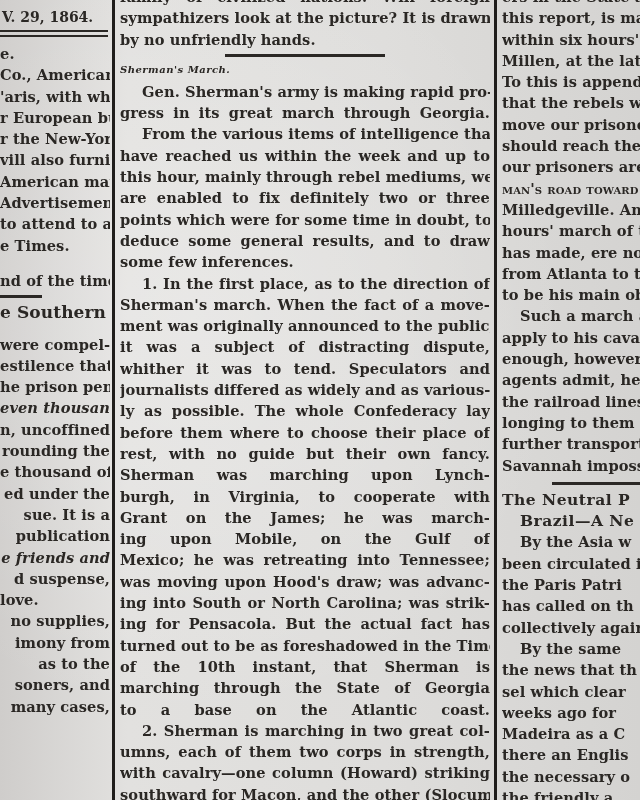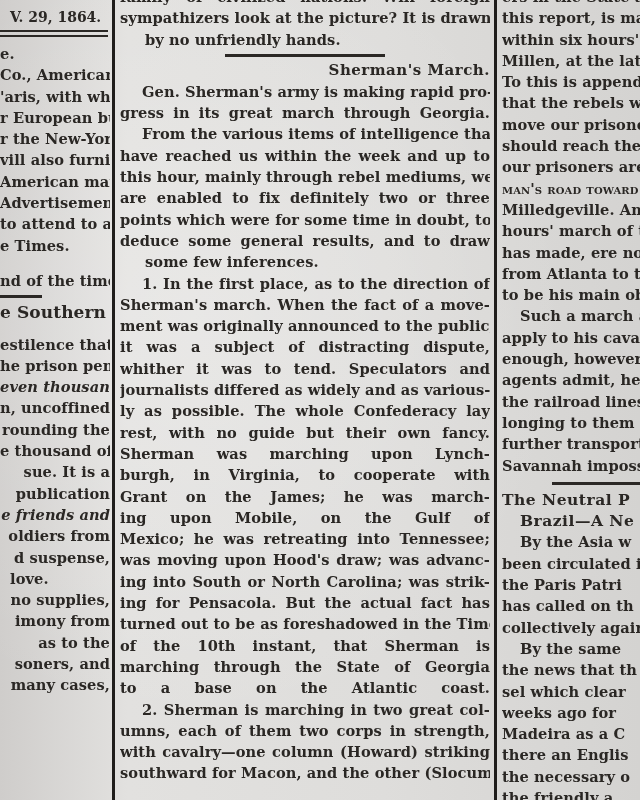--- a/index.html
+++ b/index.html
@@ -20,33 +20,33 @@
   .col-mid { left: 120px; width: 370px; }
   .col-right { left: 502px; width: 160px; }
   .rule-v { position: absolute; top: 0; bottom: 0; width: 3px; background: #1f1d1b; }
   .rule-v.r1 { left: 112px; }
   .rule-v.r2 { left: 494px; }
   .line {
     white-space: nowrap; font-weight: bold; font-size: 14.6px;
     line-height: 21.3px; height: 21.3px; letter-spacing: 0.1px;
   }
   .col-mid .line { text-align: justify; text-align-last: justify; }
-  .col-mid .line.last { text-align-last: left; margin-left: 25px; }
+  .col-mid .line.last { text-align-last: left; }
   .col-mid .line.indent { padding-left: 22px; }
   .col-right .line.indent { padding-left: 18px; }
   .headline {
-    text-align: right; font-weight: bold; font-size: 15px;
-    line-height: 22px; letter-spacing: 0.5px;
+    text-align: left; font-weight: bold; font-size: 10px;
+    line-height: 22px; letter-spacing: 0.5px; font-style: italic;
   }
   .hrule { height: 3px; background: #2b2825; margin: 4px auto 2px; }
   .sc { font-variant: small-caps; }
   .it { font-style: italic; }
   .col-left .line { text-align: right; }
   .col-left .line.l { text-align: left; }
-  .top-date { font-size: 14px; font-weight: bold; padding-left: 10px; height: 26px; line-height: 34px; }
+  .top-date { font-size: 14px; font-weight: bold; padding-left: 2px; height: 26px; line-height: 34px; }
   .double-rule { border-top: 2px solid #2b2825; border-bottom: 2px solid #2b2825; height: 3px; margin: 4px 0 6px 0; width: 108px;}
   .short-rule { height: 3px; background: #2b2825; width: 42px; margin: 4px 0; }
   .right-rule { height: 3px; background: #2b2825; width: 90px; margin: 6px 0 4px 50px; }
 </style>
 </head>
 <body>
 
 <div class="paper">
 
   <div class="col col-left">
@@ -60,32 +60,33 @@
     <div class="line">vill also furnish</div>
     <div class="line">American mails.</div>
     <div class="line">Advertisements</div>
     <div class="line">to attend to all</div>
     <div class="line l">e Times.</div>
     <div style="height:14px"></div>
     <div class="line l">nd of the time</div>
     <div class="short-rule"></div>
     <div class="line l" style="font-size:17px">e Southern</div>
     <div style="height:10px"></div>
+    <div class="line">were compel-</div>
     <div class="line">estilence that</div>
     <div class="line">he prison pen</div>
     <div class="line it">even thousand</div>
     <div class="line">n, uncoffined,</div>
     <div class="line">rounding the</div>
     <div class="line">e thousand of</div>
+    <div class="line">ed under the</div>
     <div class="line">sue. It is a</div>
     <div class="line">publication</div>
     <div class="line it">e friends and</div>
-    <div class="line">oldiers from</div>
     <div class="line">d suspense,</div>
-    <div class="line l" style="padding-left:10px">love.</div>
+    <div class="line l" style="padding-left:0">love.</div>
     <div class="line">no supplies,</div>
     <div class="line">imony from</div>
     <div class="line">as to the</div>
     <div class="line">soners, and</div>
     <div class="line">many cases,</div>
   </div>
 
   <div class="rule-v r1"></div>
 
   <div class="col col-mid">
@@ -111,20 +112,21 @@
       <div class="line last">some few inferences.</div>
     </div>
     <div>
       <div class="line indent">1. In the first place, as to the direction of</div>
       <div class="line">Sherman's march. When the fact of a move-</div>
       <div class="line">ment was originally announced to the public,</div>
       <div class="line">it was a subject of distracting dispute,</div>
       <div class="line">whither it was to tend. Speculators and</div>
       <div class="line">journalists differed as widely and as various-</div>
       <div class="line">ly as possible. The whole Confederacy lay</div>
+      <div class="line">before them where to choose their place of</div>
       <div class="line">rest, with no guide but their own fancy.</div>
       <div class="line">Sherman was marching upon Lynch-</div>
       <div class="line">burgh, in Virginia, to cooperate with</div>
       <div class="line">Grant on the James; he was march-</div>
       <div class="line">ing upon Mobile, on the Gulf of</div>
       <div class="line">Mexico; he was retreating into Tennessee;</div>
       <div class="line">was moving upon Hood's draw; was advanc-</div>
       <div class="line">ing into South or North Carolina; was strik-</div>
       <div class="line">ing for Pensacola. But the actual fact has</div>
       <div class="line">turned out to be as foreshadowed in the Times</div>

